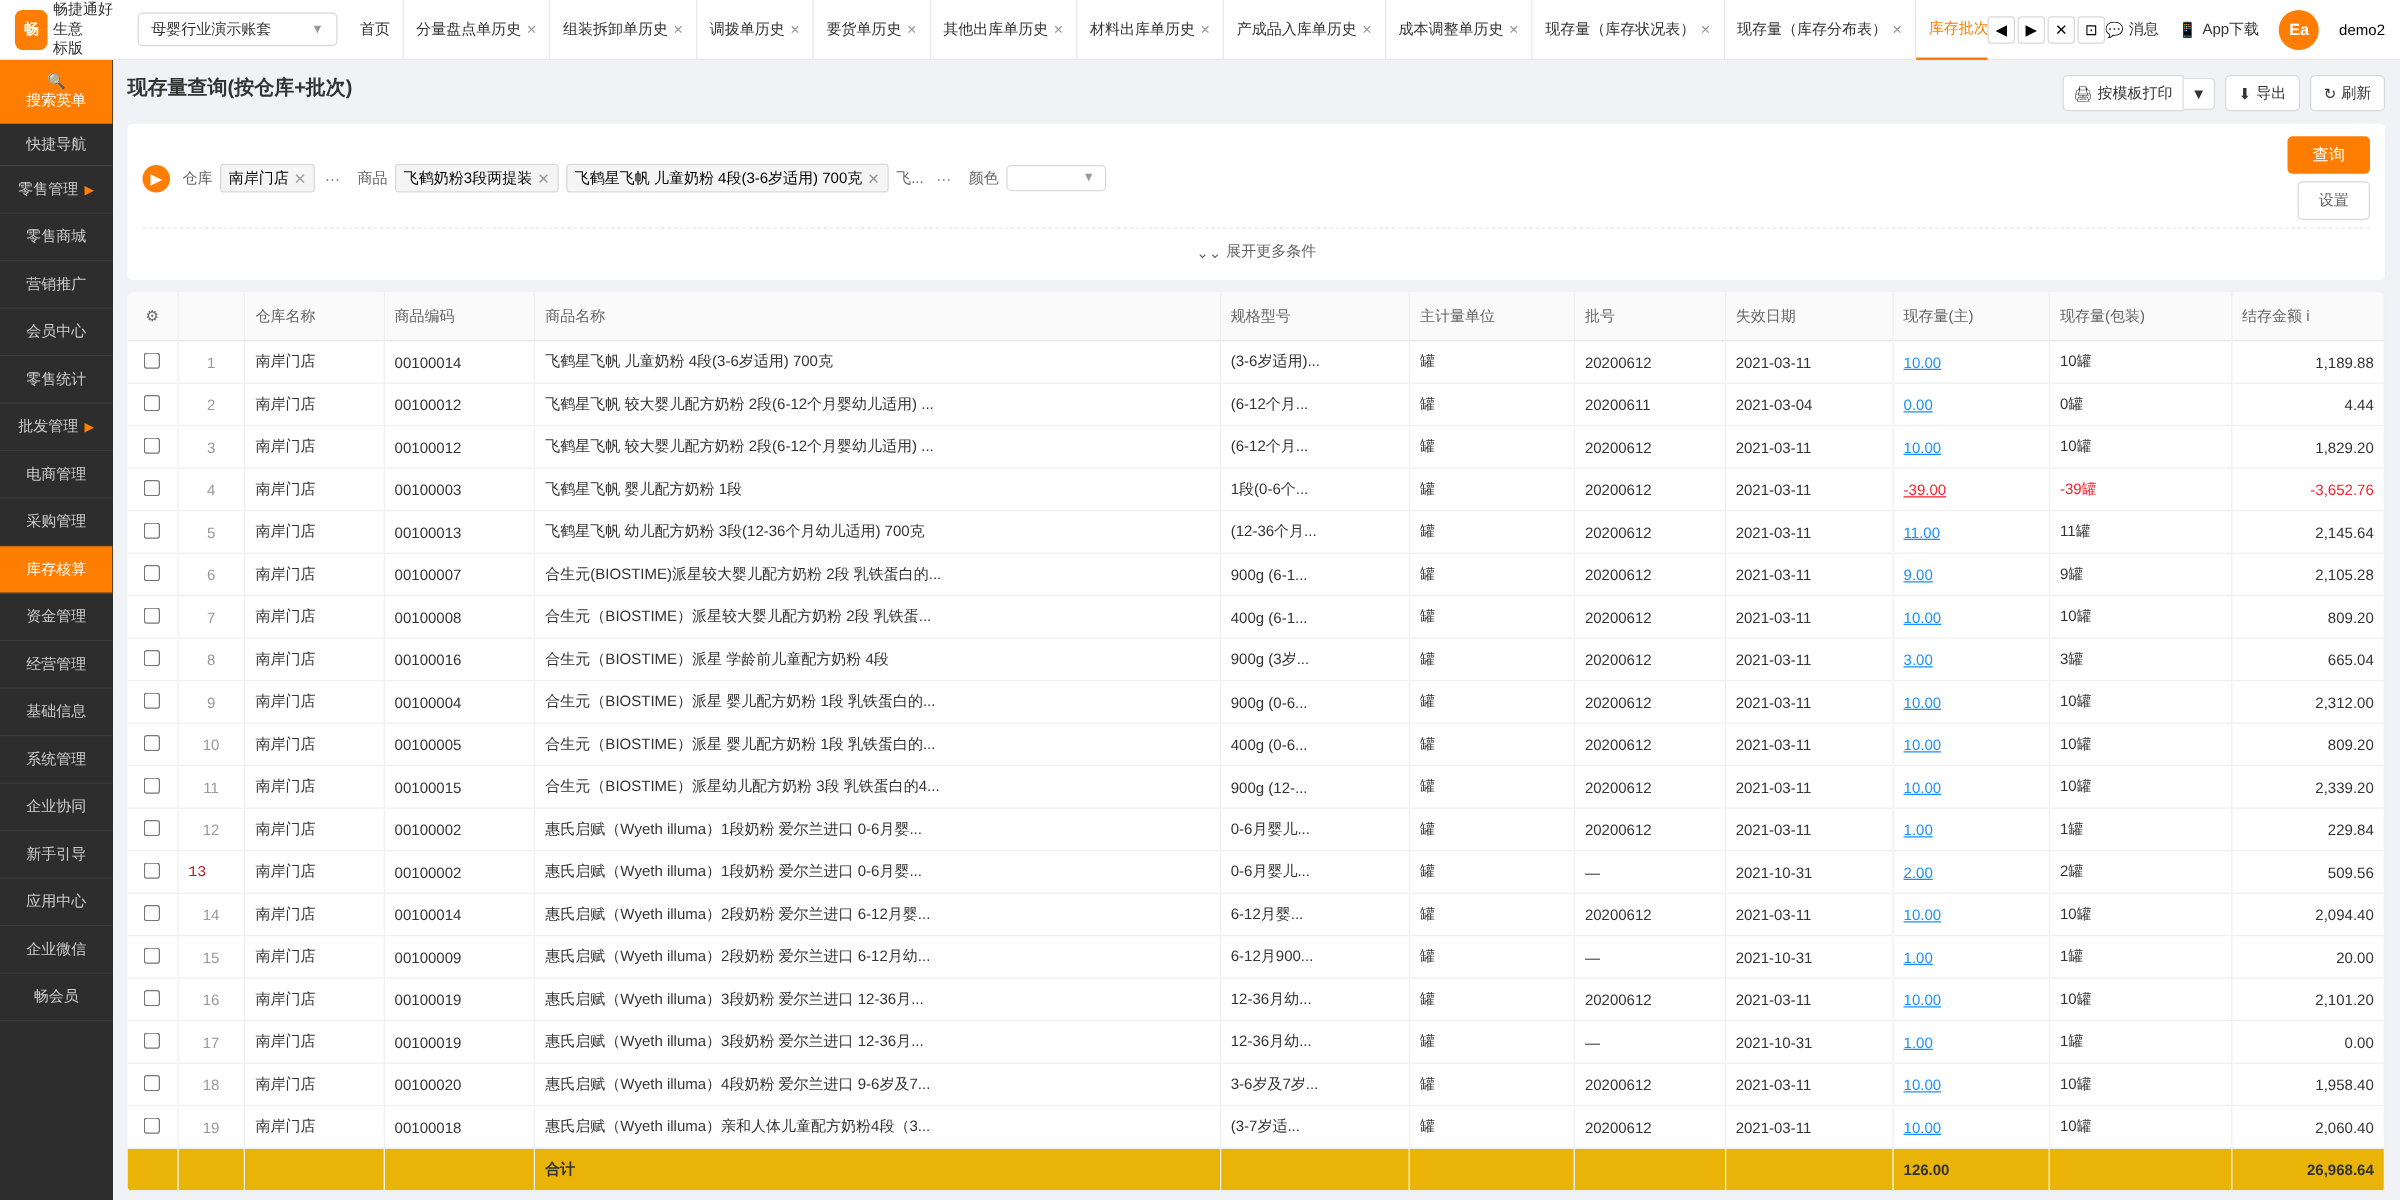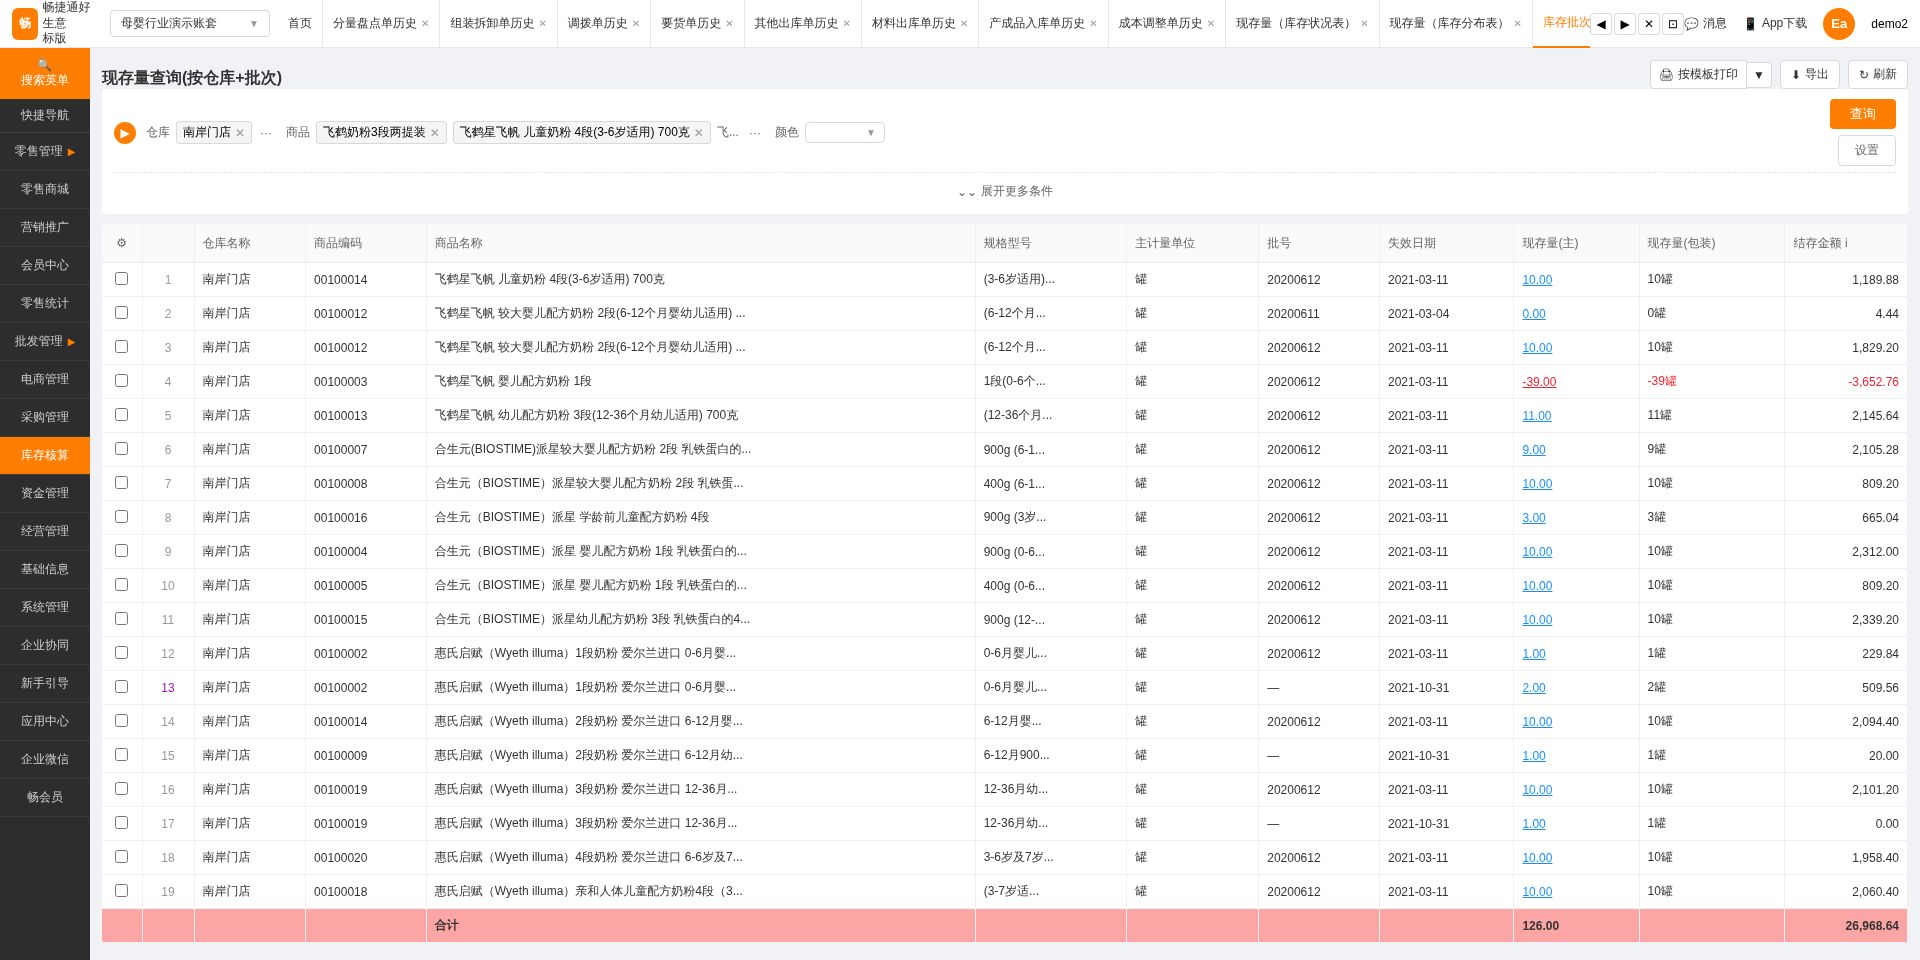--- a/index.html
+++ b/index.html
@@ -184,22 +184,23 @@
 
     
     .page-area {
       background: #f0f2f5;
       padding: 12px;
     }
 
     
     .page-header {
       display: flex;
-      align-items: flex-end;
+      align-items: flex-start;
       justify-content: space-between;
+      margin-bottom: 10px;
     }
     .page-title {
       font-size: 16px;
       font-weight: bold;
       color: #333;
     }
     .page-actions {
       display: flex;
       align-items: center;
       gap: 8px;
@@ -270,21 +271,21 @@
       color: #666;
       font-weight: 500;
       text-align: left;
       border-right: 1px solid #f0f0f0;
       white-space: nowrap;
     }
     .data-table thead th:first-child { width: 40px; text-align: center; }
     .data-table tbody tr {
       border-bottom: 1px solid #f0f0f0;
     }
-    .data-table tbody tr.total-row { background: #fca5a5; }
+    .data-table tbody tr.total-row { background: #eab308; }
     .data-table tbody td {
       padding: 8px 8px;
       color: #333;
       border-right: 1px solid #f0f0f0;
       white-space: nowrap;
     }
     .data-table tbody td:first-child { text-align: center; color: #999; }
     .filter-tags-area {
       display: flex;
       align-items: center;
@@ -834,21 +835,21 @@
     <td>20200612</td>
     <td>2021-03-11</td>
     <td style=""><span style="text-decoration:underline;color:#1890ff;cursor:pointer;">1.00</span></td>
     <td style="">1罐</td>
     <td style=";text-align:right;">229.84</td>
   </tr>
             <tr>
     <td style="text-align:center;">
       <input type="checkbox" style="">
     </td>
-    <td style="color:#a21caf;text-align:center;">13</td>
+    <td style="color:#b91c1c;text-align:left;font-family:Liberation Mono, monospace;">13</td>
     <td>南岸门店</td>
     <td>00100002</td>
     <td style="max-width:320px;overflow:hidden;text-overflow:ellipsis;">惠氏启赋（Wyeth illuma）1段奶粉 爱尔兰进口 0-6月婴...</td>
     <td>0-6月婴儿...</td>
     <td>罐</td>
     <td>—</td>
     <td>2021-10-31</td>
     <td style=""><span style="text-decoration:underline;color:#1890ff;cursor:pointer;">2.00</span></td>
     <td style="">2罐</td>
     <td style=";text-align:right;">509.56</td>
@@ -917,21 +918,21 @@
     <td style="">1罐</td>
     <td style=";text-align:right;">0.00</td>
   </tr>
             <tr>
     <td style="text-align:center;">
       <input type="checkbox" style="">
     </td>
     <td style="color:#999;text-align:center;">18</td>
     <td>南岸门店</td>
     <td>00100020</td>
-    <td style="max-width:320px;overflow:hidden;text-overflow:ellipsis;">惠氏启赋（Wyeth illuma）4段奶粉 爱尔兰进口 6-6岁及7...</td>
+    <td style="max-width:320px;overflow:hidden;text-overflow:ellipsis;">惠氏启赋（Wyeth illuma）4段奶粉 爱尔兰进口 9-6岁及7...</td>
     <td>3-6岁及7岁...</td>
     <td>罐</td>
     <td>20200612</td>
     <td>2021-03-11</td>
     <td style=""><span style="text-decoration:underline;color:#1890ff;cursor:pointer;">10.00</span></td>
     <td style="">10罐</td>
     <td style=";text-align:right;">1,958.40</td>
   </tr>
             <tr>
     <td style="text-align:center;">

